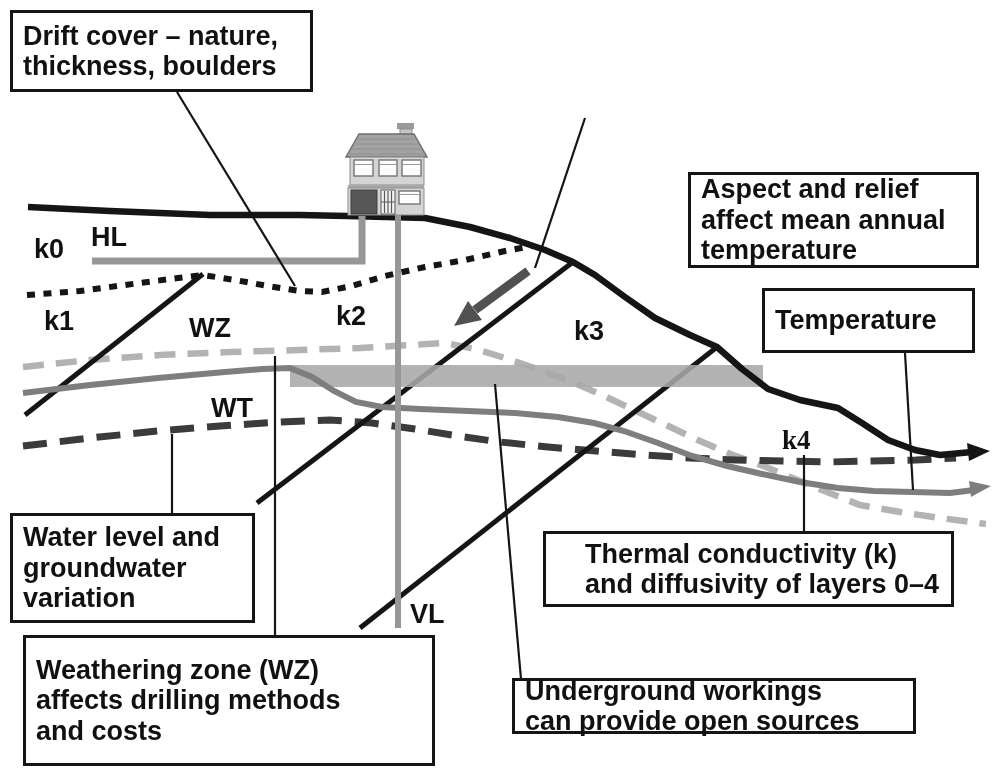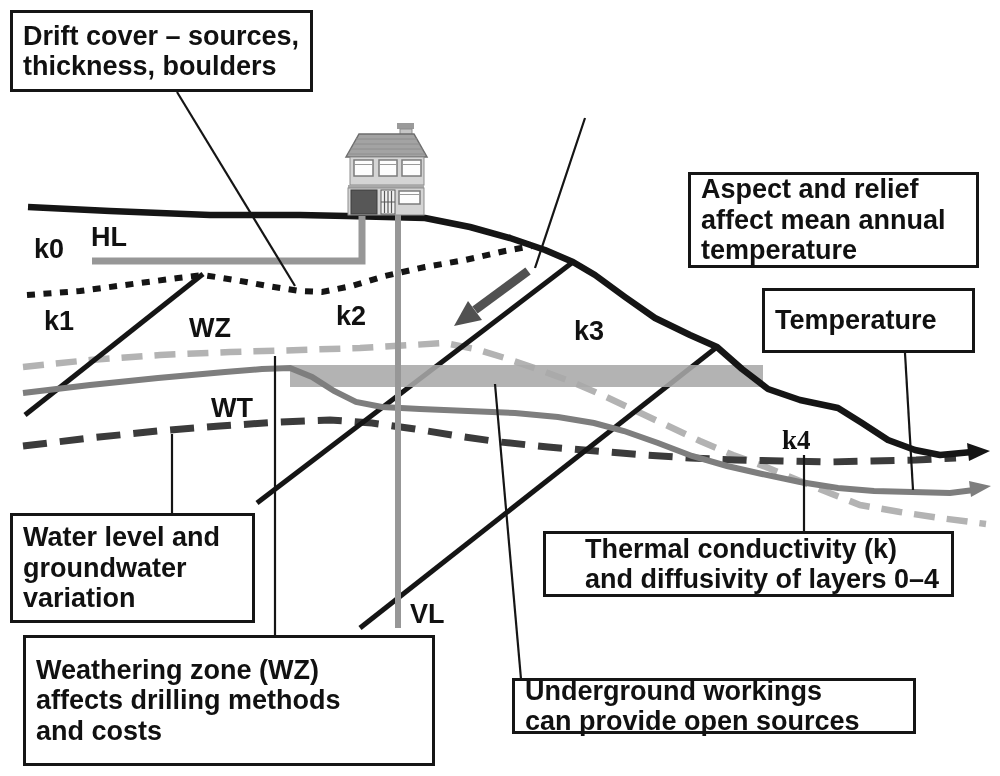--- a/index.html
+++ b/index.html
@@ -75,21 +75,21 @@
       <rect x="348" y="188" width="76" height="27" fill="#d4d4d4" stroke="#8d8d8d" stroke-width="1"></rect>
       <rect x="351" y="190" width="26" height="24" fill="#575757" stroke="#3f3f3f" stroke-width="1"></rect>
       <rect x="381" y="190" width="14" height="24" fill="#f2f2f2" stroke="#5a5a5a" stroke-width="1"></rect>
       <path d="M 384.5 191 L 384.5 213 M 388 191 L 388 213 M 391.5 191 L 391.5 213 M 381 202 L 395 202" stroke="#5a5a5a" stroke-width="1.2" fill="none"></path>
       <rect x="399" y="191" width="21" height="13" fill="#fdfdfd" stroke="#7b7b7b" stroke-width="1.5"></rect>
       <path d="M 399 194.5 L 420 194.5" stroke="#9a9a9a" stroke-width="1"></path>
     </g>
   </svg>
 
   <div class="callout" style="left:10px; top:10px; width:303px; height:82px;">
-    <span>Drift cover – sources,
+    <span>Drift cover – nature,
 thickness, boulders</span>
   </div>
 
 
   <div class="callout" style="left:688px; top:172px; width:291px; height:96px;">
     <span>Aspect and relief
 affect mean annual
 temperature</span>
   </div>
 
@@ -102,21 +102,21 @@
 groundwater
 variation</span>
   </div>
 
   <div class="callout" style="left:23px; top:635px; width:412px; height:131px;">
     <span>Weathering zone (WZ)
 affects drilling methods
 and costs</span>
   </div>
 
-  <div class="callout" style="left:543px; top:531px; width:411px; height:66px;padding-left:39px;">
+  <div class="callout" style="left:543px; top:531px; width:411px; height:76px;padding-left:39px;">
     <span>Thermal conductivity (k)
 and diffusivity of layers 0–4</span>
   </div>
 
   <div class="callout" style="left:512px; top:678px; width:404px; height:56px;">
     <span>Underground workings
 can provide open sources</span>
   </div>
 
   <div class="lyr" style="left:34px;  top:236px;">k0</div>

